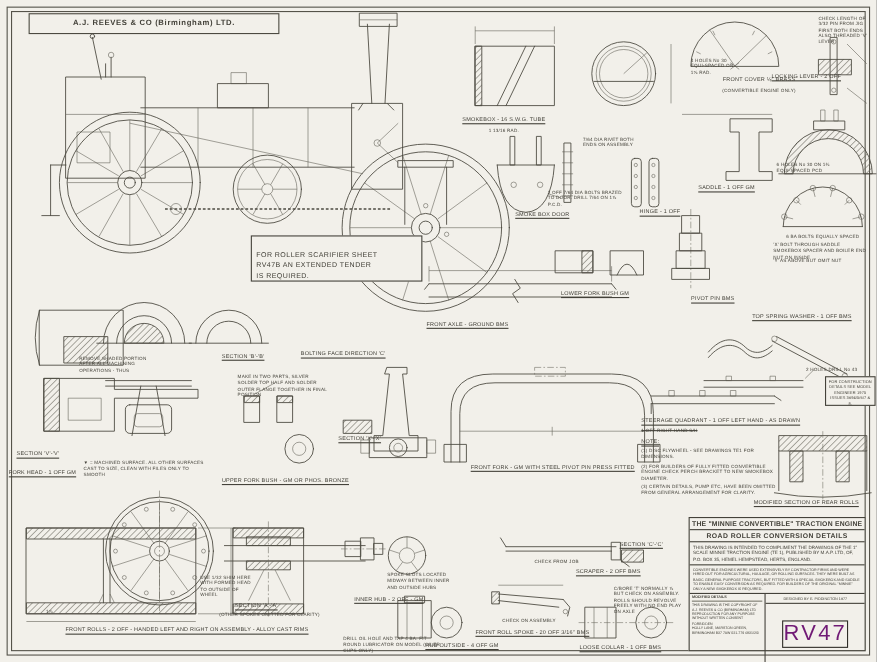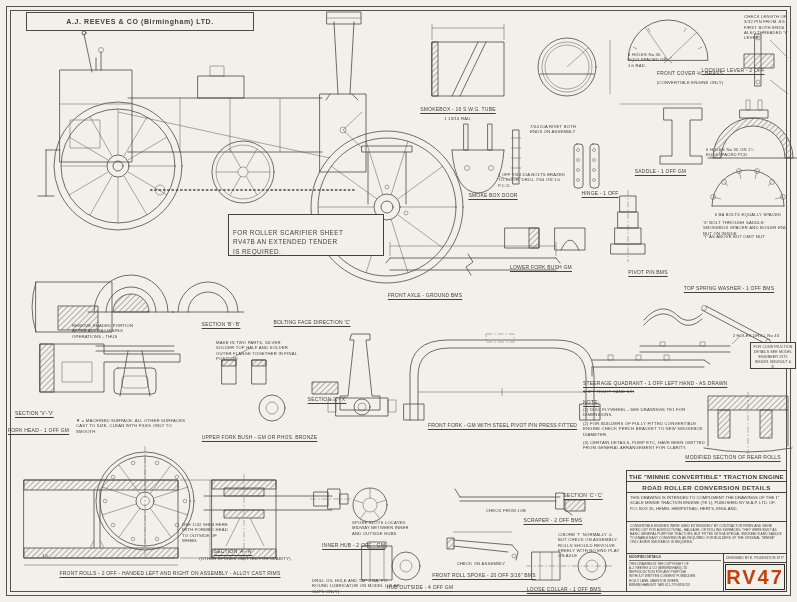--- a/index.html
+++ b/index.html
@@ -38,21 +38,21 @@
        padding:1.5px 1px;letter-spacing:.4px;}
   .tb-p1{border-bottom:.8px solid #44423a;font-size:4.2px;line-height:1.3;padding:2px 3px;height:29px;box-sizing:border-box;}
   .tb-p2{border-bottom:.8px solid #44423a;font-size:3.3px;line-height:1.25;padding:2px 3px;height:32px;box-sizing:border-box;}
   .tb-bottom{flex:1;display:flex;}
   .tb-left{width:97px;border-right:.8px solid #44423a;padding:1px 2px;box-sizing:border-box;}
   .tb-modified{font-size:3.4px;font-weight:bold;border-bottom:.5px solid #7a786d;padding-bottom:1px;}
   .tb-copy{font-size:3.2px;line-height:1.3;white-space:pre-line;margin-top:1px;}
   .tb-right{flex:1;display:flex;flex-direction:column;}
   .tb-designed{font-size:3.4px;border-bottom:.8px solid #44423a;padding:2px;text-align:center;}
   .tb-rv{flex:1;display:flex;align-items:center;justify-content:center;border:1.4px solid #2f2d27;
-       margin:1px;font-size:20px;font-weight:700;letter-spacing:2px;color:#c2410c;}
+       margin:15px;font-size:20px;font-weight:400;letter-spacing:2px;color:#701a75;}
 </style>
 </head>
 <body>
 
 <div id="sheet">
   <div class="frame-outer"></div>
   <div class="frame-inner"></div>
 
   <svg id="art" width="797" height="602" viewBox="0 0 797 602">
     <defs>

